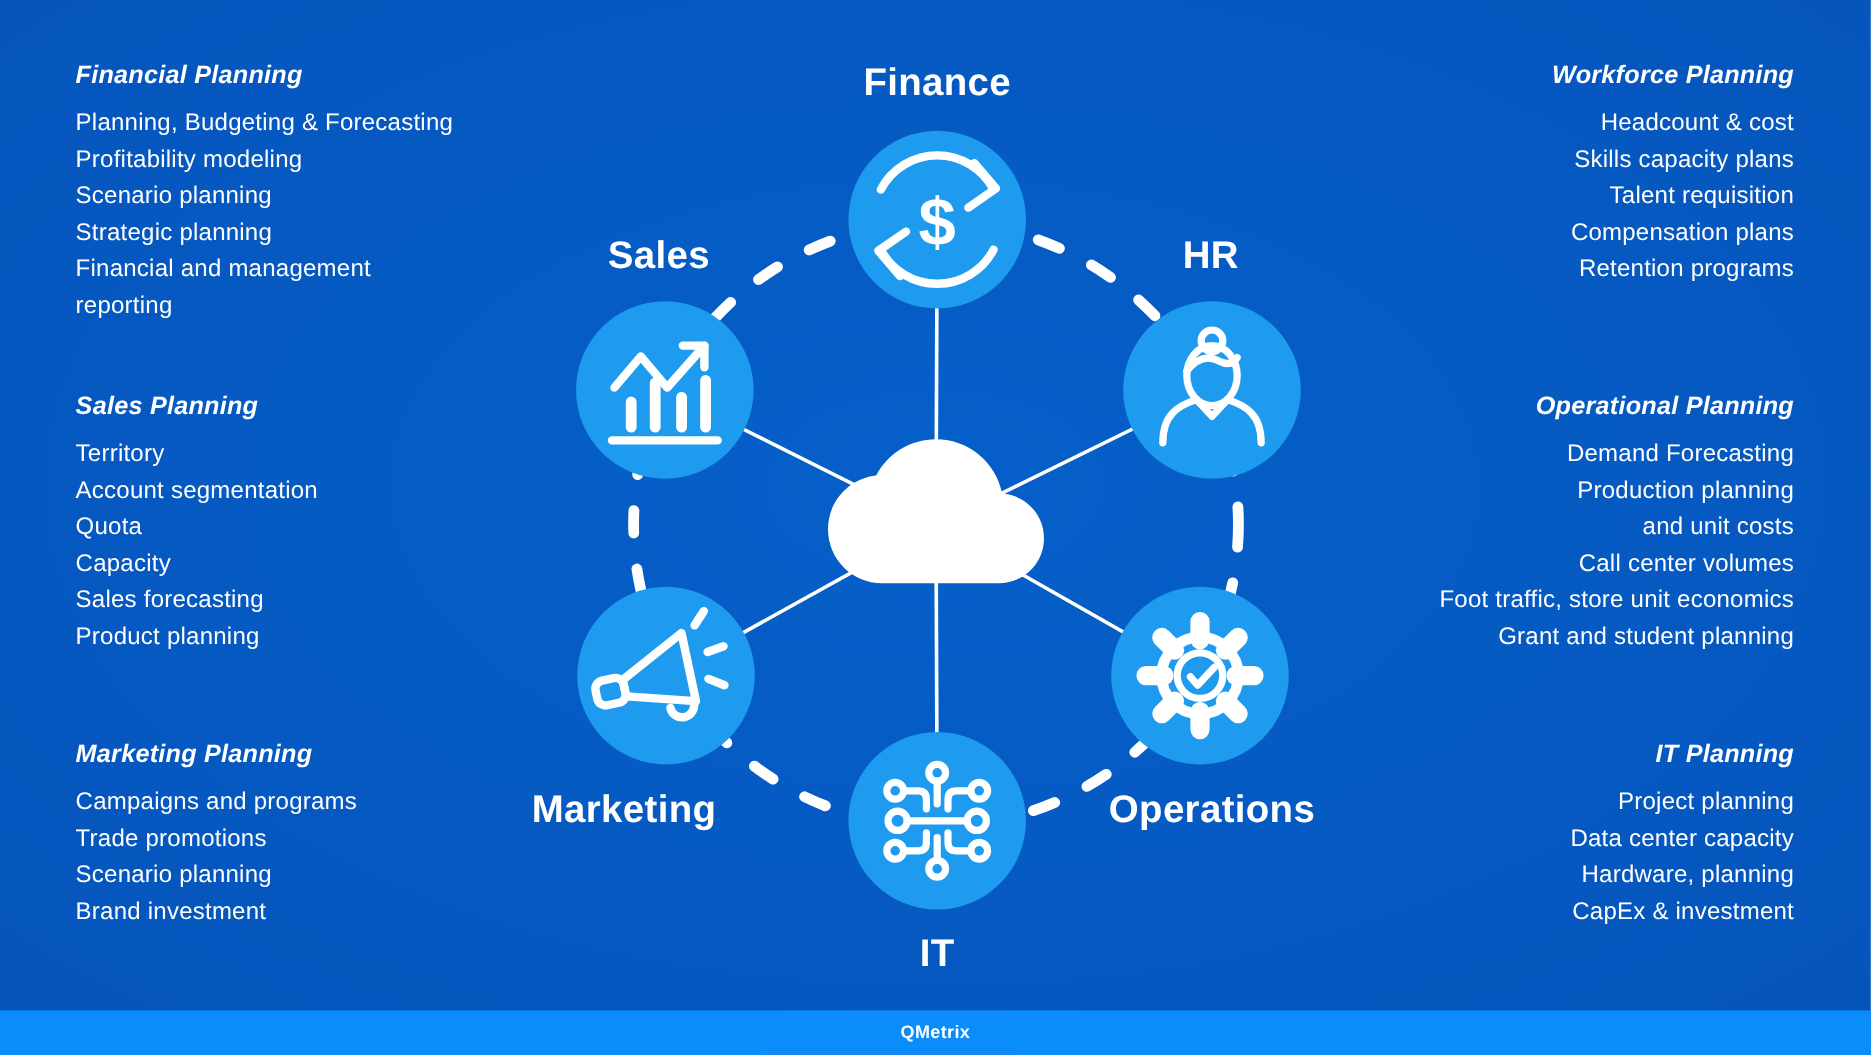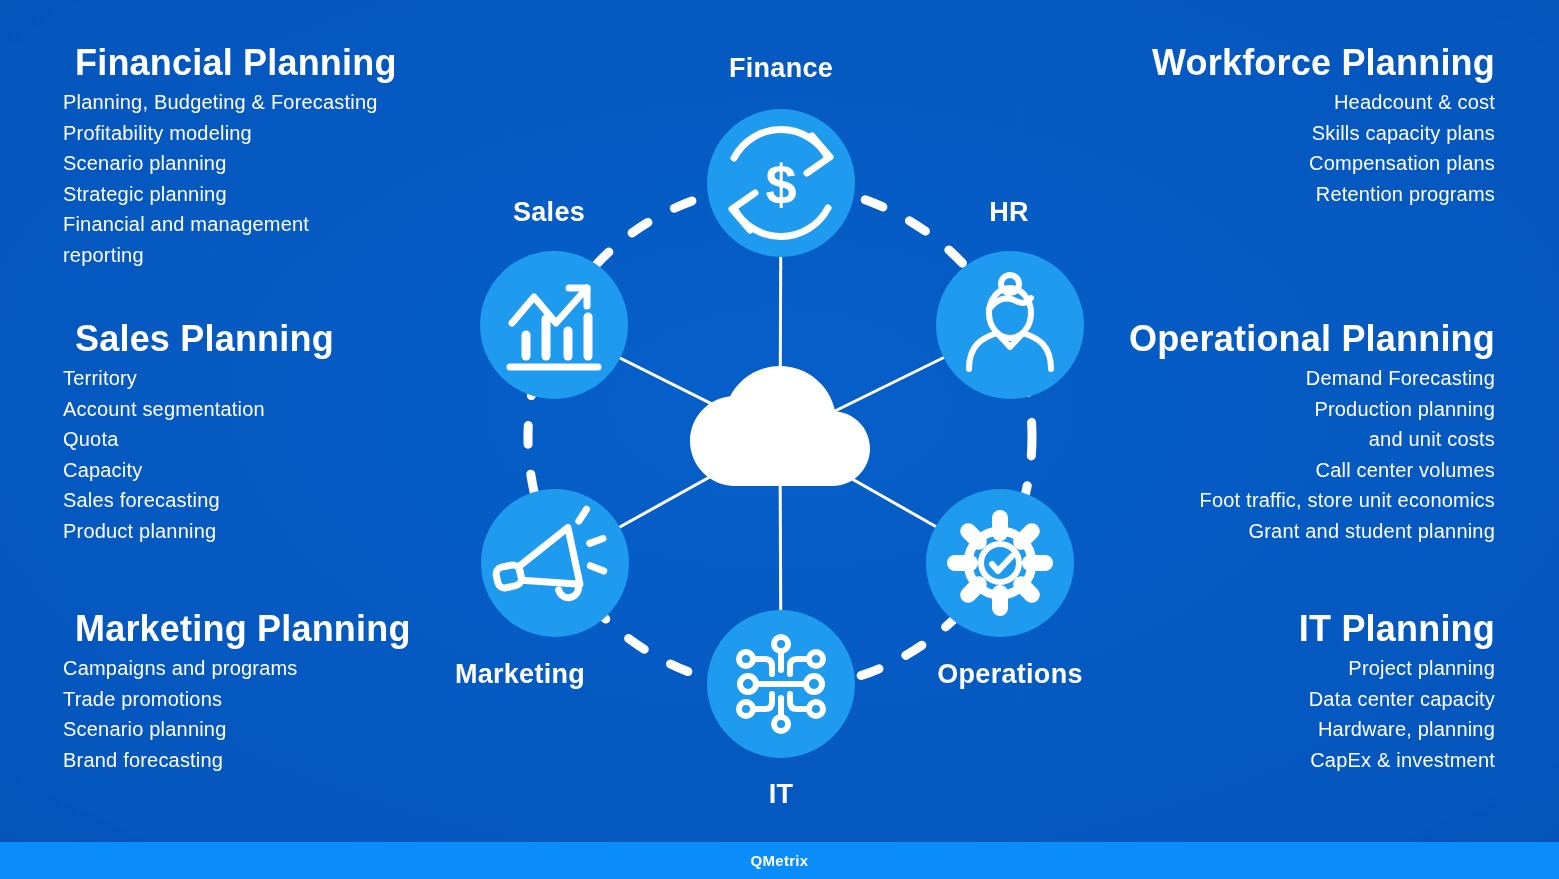--- a/index.html
+++ b/index.html
@@ -11,30 +11,30 @@
     color:var(--text,#fff);
     background:radial-gradient(115% 115% at 50% 46%,
       var(--background-center,#065FC9) 0%,
       var(--background,#0556BD) 55%,
       var(--background-edge,#03489F) 100%);
   }
   .section{position:absolute;width:470px;}
   .section.left{left:63px;text-align:left;}
   .section.right{right:64px;text-align:right;}
   .section h2{
-    margin:0 0 7px 12px;
-    font-size:36px;line-height:34px;font-weight:800;letter-spacing:.2px;
+    margin:0 0 7px 0;
+    font-size:21px;line-height:34px;font-weight:800;letter-spacing:.2px;font-style:italic;
   }
   .item{
     font-size:20px;line-height:30.6px;font-weight:400;
     white-space:pre-line;letter-spacing:.2px;
   }
   .node-label{
     position:absolute;transform:translateX(-50%);
-    font-size:27px;line-height:30px;font-weight:800;letter-spacing:.3px;
+    font-size:32px;line-height:30px;font-weight:800;letter-spacing:.3px;
     white-space:nowrap;
   }
   .diagram-svg{position:absolute;left:0;top:0;}
   .ring{fill:none;stroke:#fff;stroke-width:9;stroke-dasharray:19 30;stroke-linecap:round;}
   .spoke{stroke:#fff;stroke-width:3;}
   .cloud{fill:#fff;}
   .node-circle{fill:var(--node-circle,#1E9AEF);}
   .icon path,.icon circle,.icon ellipse,.icon rect,.icon line{
     fill:none;stroke:#fff;stroke-width:7;stroke-linecap:round;stroke-linejoin:round;
   }
@@ -187,27 +187,28 @@
     <div class="item">Capacity</div>
     <div class="item">Sales forecasting</div>
     <div class="item">Product planning</div>
   </div>
 
   <div class="section left" style="top:612px;">
     <h2>Marketing Planning</h2>
     <div class="item">Campaigns and programs</div>
     <div class="item">Trade promotions</div>
     <div class="item">Scenario planning</div>
-    <div class="item">Brand forecasting</div>
+    <div class="item">Brand investment</div>
   </div>
 
   <div class="section right" style="top:46px;">
     <h2>Workforce Planning</h2>
     <div class="item">Headcount &amp; cost</div>
     <div class="item">Skills capacity plans</div>
+    <div class="item">Talent requisition</div>
     <div class="item">Compensation plans</div>
     <div class="item">Retention programs</div>
   </div>
 
   <div class="section right" style="top:322px;">
     <h2>Operational Planning</h2>
     <div class="item">Demand Forecasting</div>
     <div class="item">Production planning
 and unit costs</div>
     <div class="item">Call center volumes</div>

